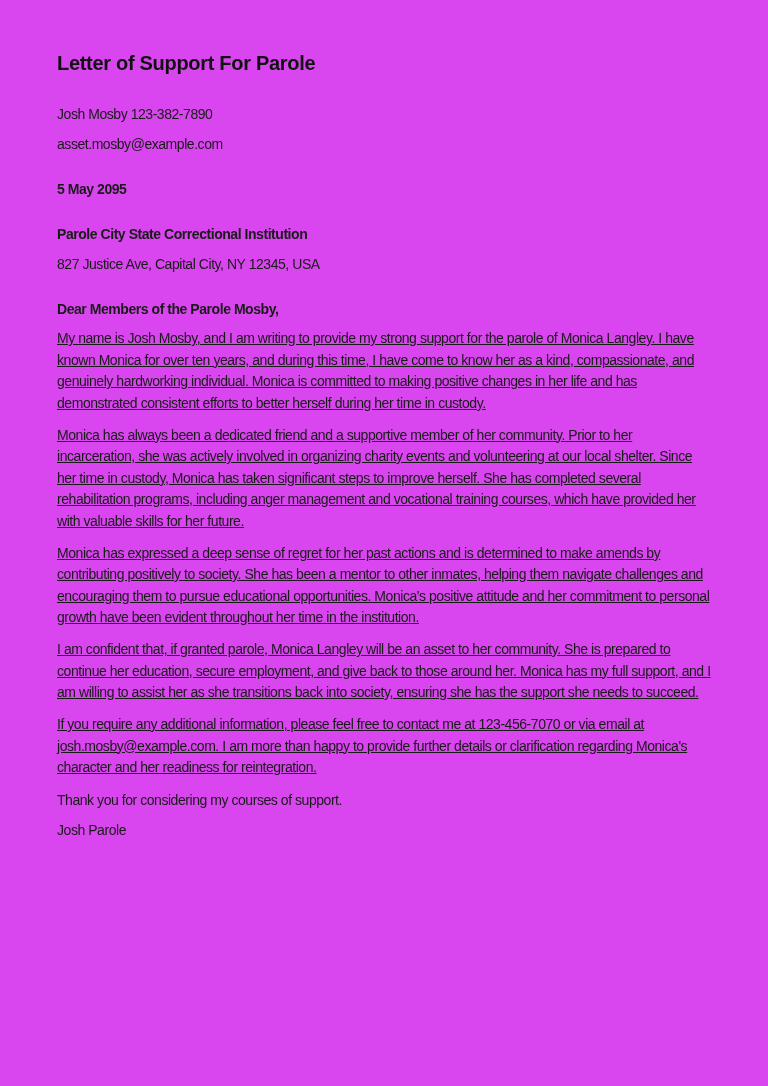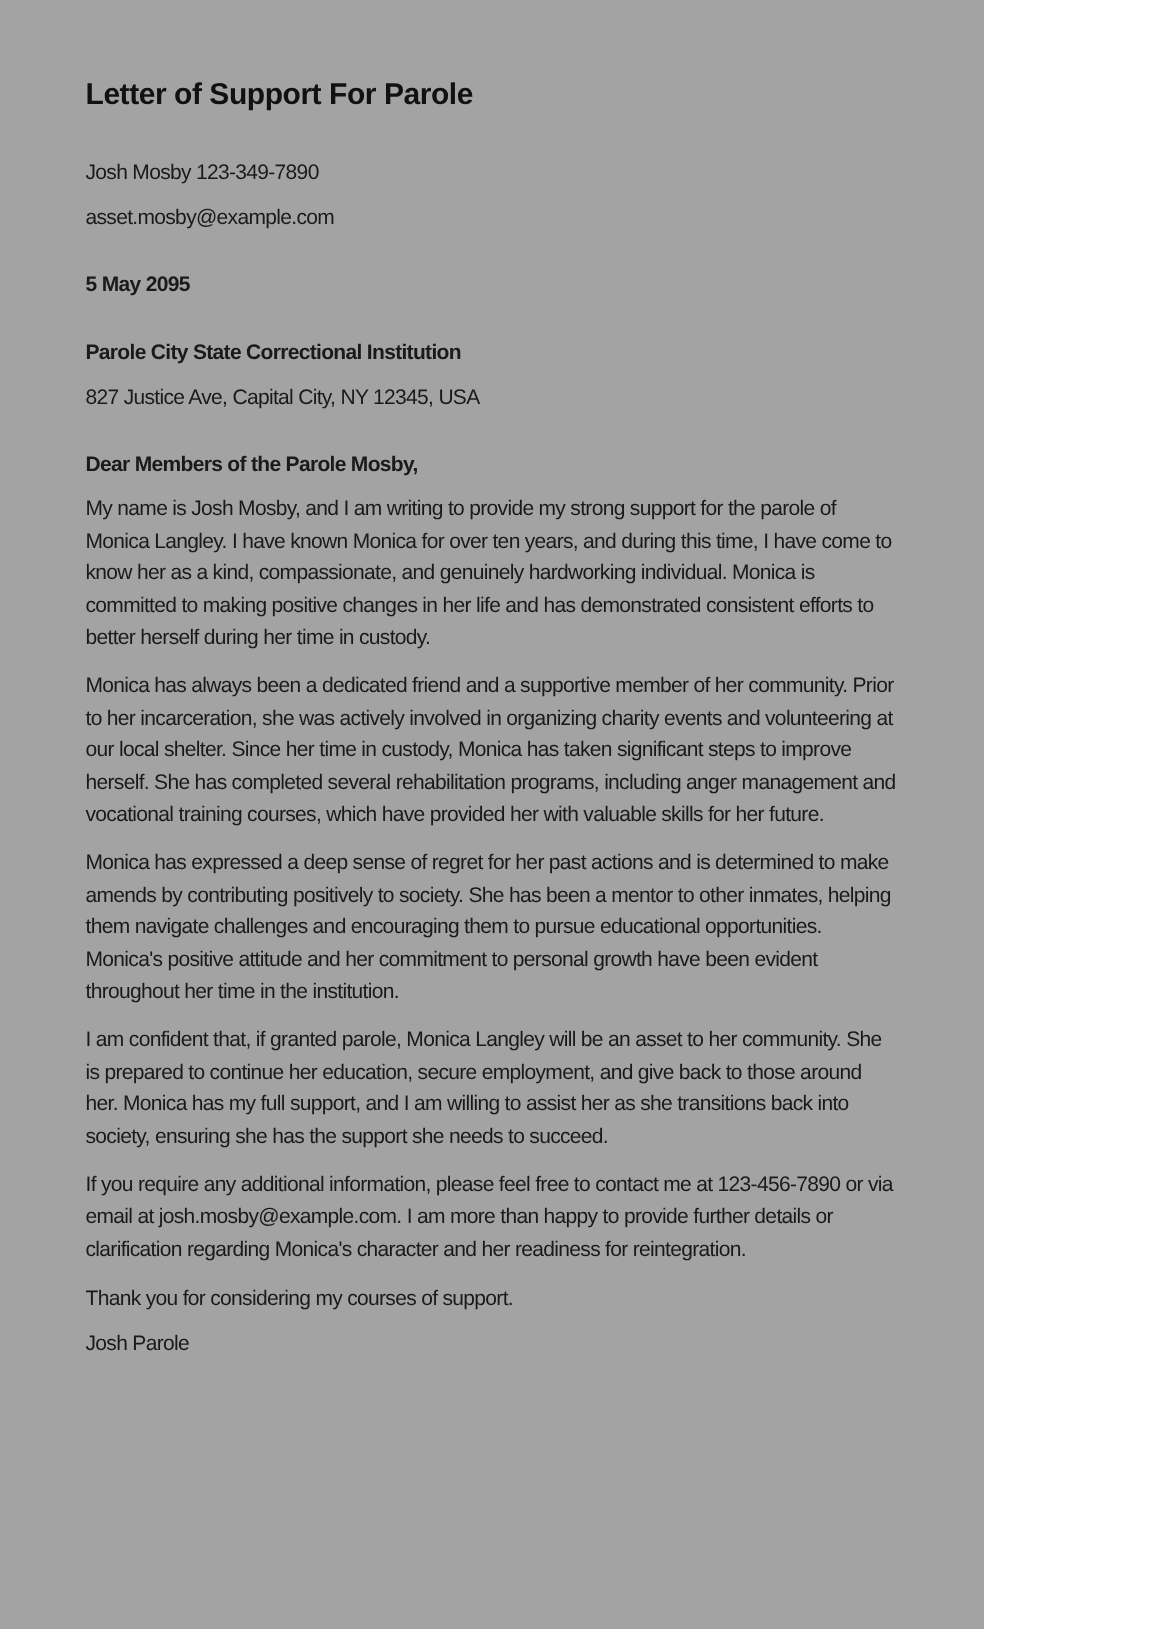--- a/index.html
+++ b/index.html
@@ -9,23 +9,23 @@
   }
   body {
     width: 768px;
     height: 1086px;
     overflow: hidden;
     font-family: "Liberation Sans", "DejaVu Sans", sans-serif;
     color: #1a1a1a;
   }
   .page {
     box-sizing: border-box;
-    width: 656px;
+    width: 768px;
     min-height: 1086px;
-    background: #a3a3a3;
+    background: #d946ef;
     padding: 50px 57px 40px 57px;
   }
   .doc-title {
     font-size: 20px;
     font-weight: 700;
     letter-spacing: -0.3px;
     color: #111111;
     margin: 0 0 27px 0;
     line-height: 1.3;
   }
@@ -39,49 +39,50 @@
   .single-line {
     line-height: 22px;
     margin-bottom: 8px;
   }
   .sp-before {
     margin-top: 23px;
     font-weight: bold;
   }
   .body-para {
     margin-bottom: 10.5px;
+    text-decoration: underline;
   }
 </style>
 </head>
 <body>
 
 <div class="page">
 
   <h1 class="doc-title">Letter of Support For Parole</h1>
 
-  <p class="single-line">Josh Mosby 123-349-7890</p>
+  <p class="single-line">Josh Mosby 123-382-7890</p>
 
   <p class="single-line">asset.mosby@example.com</p>
 
   <p class="single-line sp-before">5 May 2095</p>
 
   <p class="single-line sp-before">Parole City State Correctional Institution</p>
 
   <p class="single-line">827 Justice Ave, Capital City, NY 12345, USA</p>
 
   <p class="single-line sp-before">Dear Members of the Parole Mosby,</p>
 
   <p class="body-para">My name is Josh Mosby, and I am writing to provide my strong support for the parole of Monica Langley. I have known Monica for over ten years, and during this time, I have come to know her as a kind, compassionate, and genuinely hardworking individual. Monica is committed to making positive changes in her life and has demonstrated consistent efforts to better herself during her time in custody.</p>
 
   <p class="body-para">Monica has always been a dedicated friend and a supportive member of her community. Prior to her incarceration, she was actively involved in organizing charity events and volunteering at our local shelter. Since her time in custody, Monica has taken significant steps to improve herself. She has completed several rehabilitation programs, including anger management and vocational training courses, which have provided her with valuable skills for her future.</p>
 
   <p class="body-para">Monica has expressed a deep sense of regret for her past actions and is determined to make amends by contributing positively to society. She has been a mentor to other inmates, helping them navigate challenges and encouraging them to pursue educational opportunities. Monica's positive attitude and her commitment to personal growth have been evident throughout her time in the institution.</p>
 
   <p class="body-para">I am confident that, if granted parole, Monica Langley will be an asset to her community. She is prepared to continue her education, secure employment, and give back to those around her. Monica has my full support, and I am willing to assist her as she transitions back into society, ensuring she has the support she needs to succeed.</p>
 
-  <p class="body-para">If you require any additional information, please feel free to contact me at 123-456-7890 or via email at josh.mosby@example.com. I am more than happy to provide further details or clarification regarding Monica's character and her readiness for reintegration.</p>
+  <p class="body-para">If you require any additional information, please feel free to contact me at 123-456-7070 or via email at josh.mosby@example.com. I am more than happy to provide further details or clarification regarding Monica's character and her readiness for reintegration.</p>
 
   <p class="single-line">Thank you for considering my courses of support.</p>
 
 
   <p class="single-line">Josh Parole</p>
 
 </div>
 
 </body></html>

